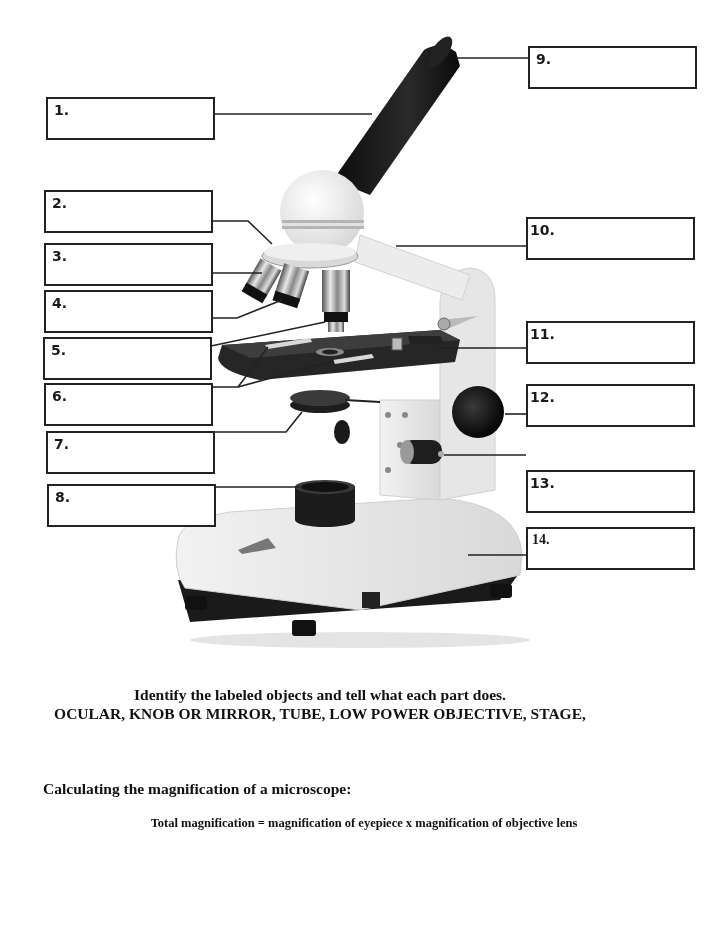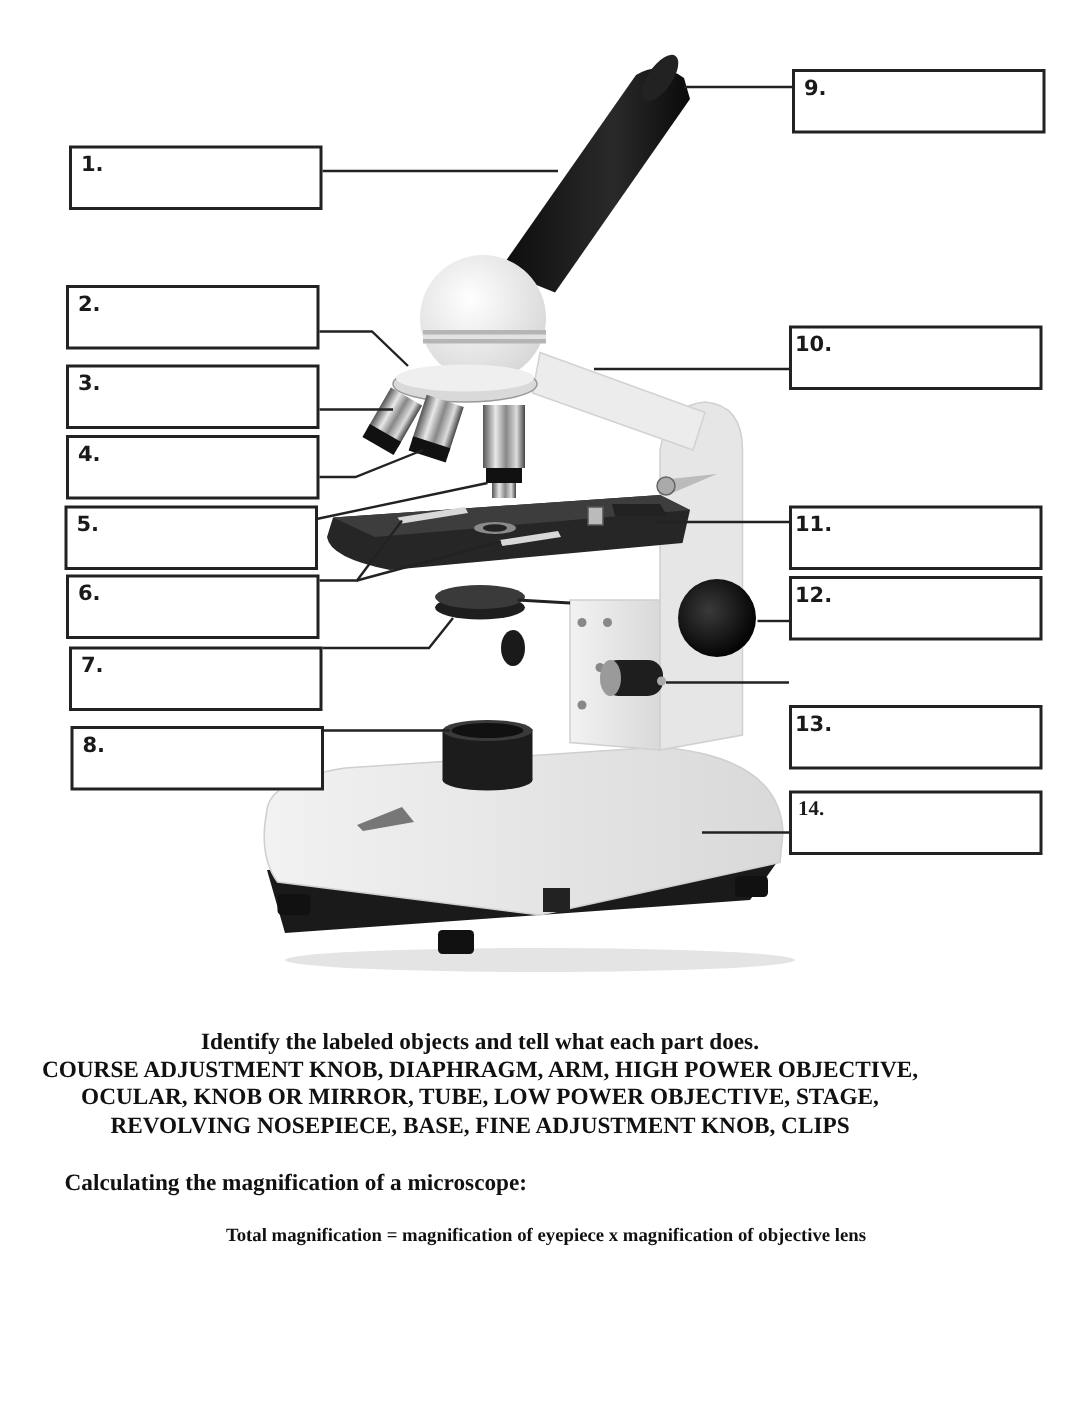--- a/index.html
+++ b/index.html
@@ -171,34 +171,32 @@
 </div>
 <div class="label-box" style="left:47px;top:484px;">
   <span class="label-num">8.</span>
 </div>
 <div class="label-box" style="left:528px;top:46px;">
   <span class="label-num">9.</span>
 </div>
 <div class="label-box" style="left:526px;top:217px;">
   <span class="label-num" style="left:2px;">10.</span>
 </div>
-<div class="label-box" style="left:526px;top:321px;margin-top:16px;">
+<div class="label-box" style="left:526px;top:321px;">
   <span class="label-num" style="left:2px;">11.</span>
 </div>
 <div class="label-box" style="left:526px;top:384px;">
   <span class="label-num" style="left:2px;">12.</span>
 </div>
 <div class="label-box" style="left:526px;top:434px;margin-top:36px;">
   <span class="label-num" style="left:2px;">13.</span>
 </div>
 <div class="label-box" style="left:526px;top:527px;">
   <span class="label-num" style="left:4px;font-family:Liberation Serif, serif;">14.</span>
 </div>
 
 <div class="instructions">
   <div class="title">Identify the labeled objects and tell what each part does.</div>
-  <div>COURSE ADJUSTMENT KNOB, DIAPHRAGM, ARM, HIGH POWER OBJECTIVE,</div>
   <div>OCULAR, KNOB OR MIRROR, TUBE, LOW POWER OBJECTIVE, STAGE,</div>
-  <div>REVOLVING NOSEPIECE, BASE, FINE ADJUSTMENT KNOB, CLIPS</div>
 </div>
 
 <div class="calc-heading">Calculating the magnification of a microscope:</div>
 <div class="formula">Total magnification = magnification of eyepiece x magnification of objective lens</div>
 
 </body></html>

